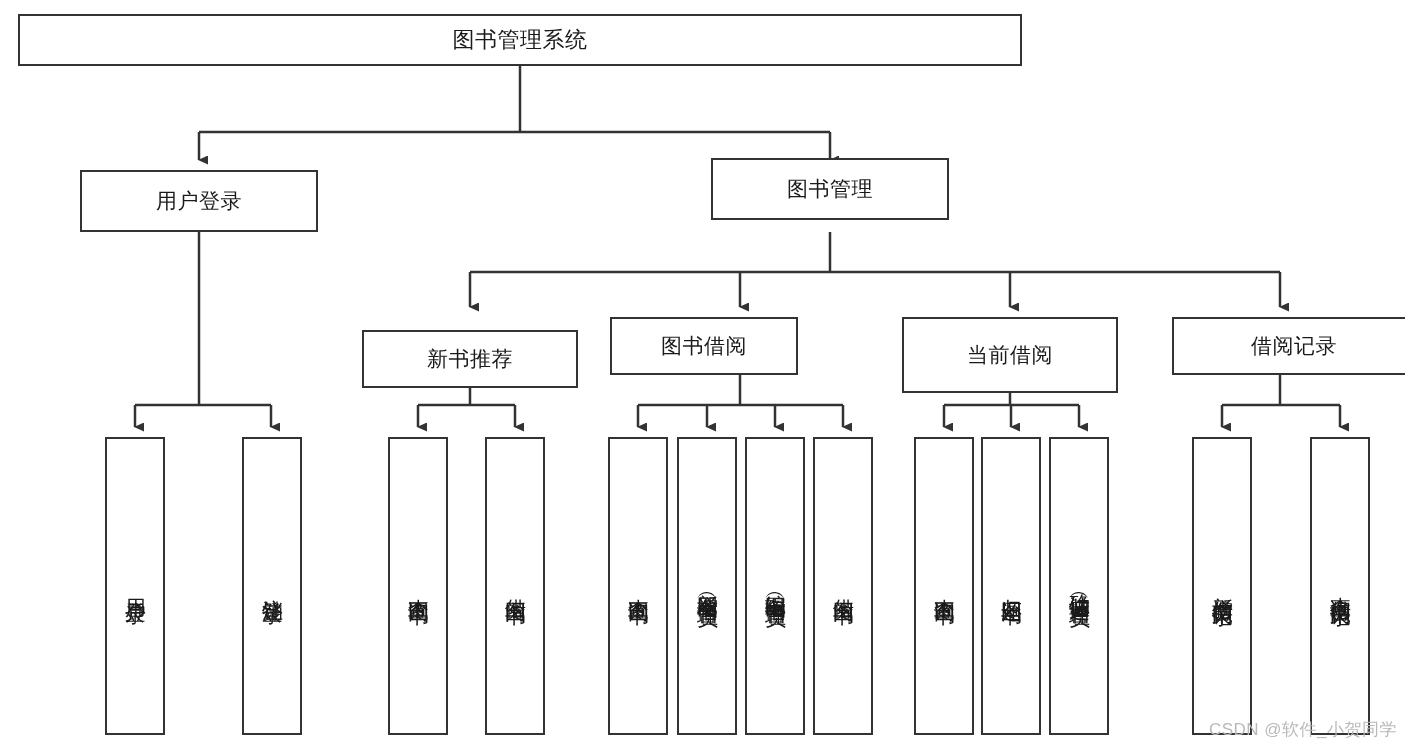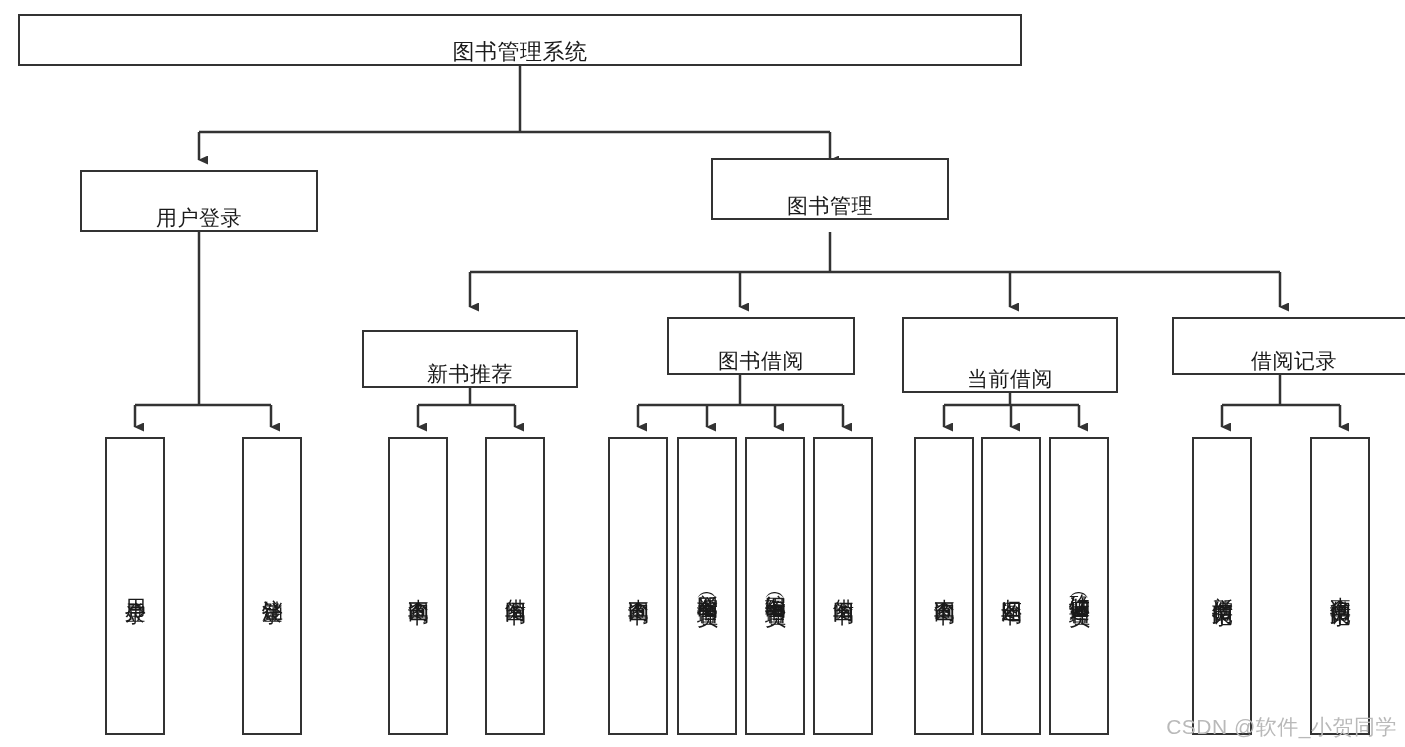--- a/index.html
+++ b/index.html
@@ -25,21 +25,21 @@
     width: 1405px;
     height: 747px;
     pointer-events: none;
   }
   .node {
     position: absolute;
     box-sizing: border-box;
     background: #ffffff;
     border: 2px solid #333333;
     display: flex;
-    align-items: flex-end;
+    align-items: center;
     justify-content: center;
     color: #1a1a1a;
     z-index: 2;
   }
   .node .lbl {
     display: block;
     text-align: center;
     line-height: 1.15;
     letter-spacing: 0.5px;
   }
@@ -59,21 +59,21 @@
     text-orientation: upright;
     font-size: 21px;
     line-height: 1.28;
     letter-spacing: 2px;
     white-space: nowrap;
   }
   .watermark {
     position: absolute;
     right: 8px;
     bottom: 6px;
-    font-size: 21px;
+    font-size: 17px;
     color: #b9b9b9;
     letter-spacing: 0.5px;
     z-index: 5;
     white-space: nowrap;
   }
 </style>
 </head>
 <body>
 
 <div id="canvas">
@@ -135,21 +135,21 @@
   <div class="node horiz" style="left:80px; top:170px; width:238px; height:62px;">
     <span class="lbl">用户登录</span>
   </div>
   <div class="node horiz" style="left:711px; top:158px; width:238px; height:62px;">
     <span class="lbl">图书管理</span>
   </div>
 
   <div class="node horiz" style="left:362px; top:330px; width:216px; height:58px;">
     <span class="lbl">新书推荐</span>
   </div>
-  <div class="node horiz" style="left:667px; top:317px; width:188px; height:58px;">
+  <div class="node horiz" style="left:610px; top:317px; width:188px; height:58px;">
     <span class="lbl">图书借阅</span>
   </div>
   <div class="node horiz" style="left:902px; top:317px; width:216px; height:76px;">
     <span class="lbl">当前借阅</span>
   </div>
   <div class="node horiz" style="left:1172px; top:317px; width:244px; height:58px;">
     <span class="lbl">借阅记录</span>
   </div>
 
   <div class="node vert" style="left:105px; top:437px; width:60px; height:298px;">

